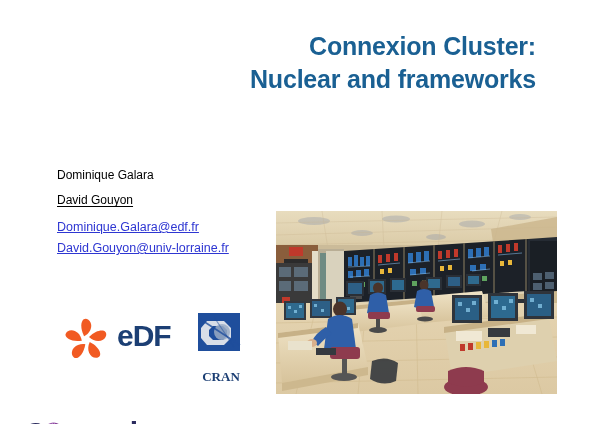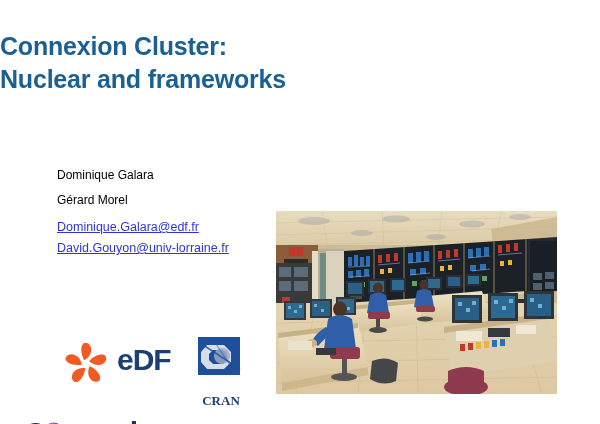--- a/index.html
+++ b/index.html
@@ -15,21 +15,21 @@
     font-family: "Liberation Sans", sans-serif;
     -webkit-font-smoothing: antialiased;
   }
 
   
   #slide-title {
     position: absolute;
     left: 0;
     top: 30px;
     width: 536px;
-    text-align: left;
+    text-align: right;
     color: #1A6093;
     font-weight: bold;
     font-size: 25px;
     line-height: 33px;
     letter-spacing: -0.2px;
   }
   #slide-title .line {
     display: block;
   }
 
@@ -74,21 +74,20 @@
   }
   #control-room-photo svg { display: block; }
 
   
   #logo-row {
     position: absolute;
     left: 62px;
     top: 313px;
     width: 190px;
     height: 56px;
-    margin-top: 24px;
   }
   #edf-logo {
     position: absolute;
     left: 0;
     top: 3px;
     width: 112px;
     height: 48px;
   }
   #edf-wordmark {
     position: absolute;
@@ -170,21 +169,21 @@
 </head>
 <body>
 
 <div id="slide-title">
   <span class="line">Connexion Cluster:</span>
   <span class="line">Nuclear and frameworks</span>
 </div>
 
 <div id="author-block">
   <div class="author-line">Dominique Galara</div>
-  <div class="author-line">Gérard Morel</div>
+  <div class="author-line underlined">David Gouyon</div>
 
   <div id="email-list">
     <a class="email-line" href="#">Dominique.Galara@edf.fr</a>
     <a class="email-line" href="#">David.Gouyon@univ-lorraine.fr</a>
   </div>
 </div>
 
 <div id="control-room-photo">
   <svg width="281" height="183" viewBox="0 0 281 183" xmlns="http://www.w3.org/2000/svg">
     <defs>

